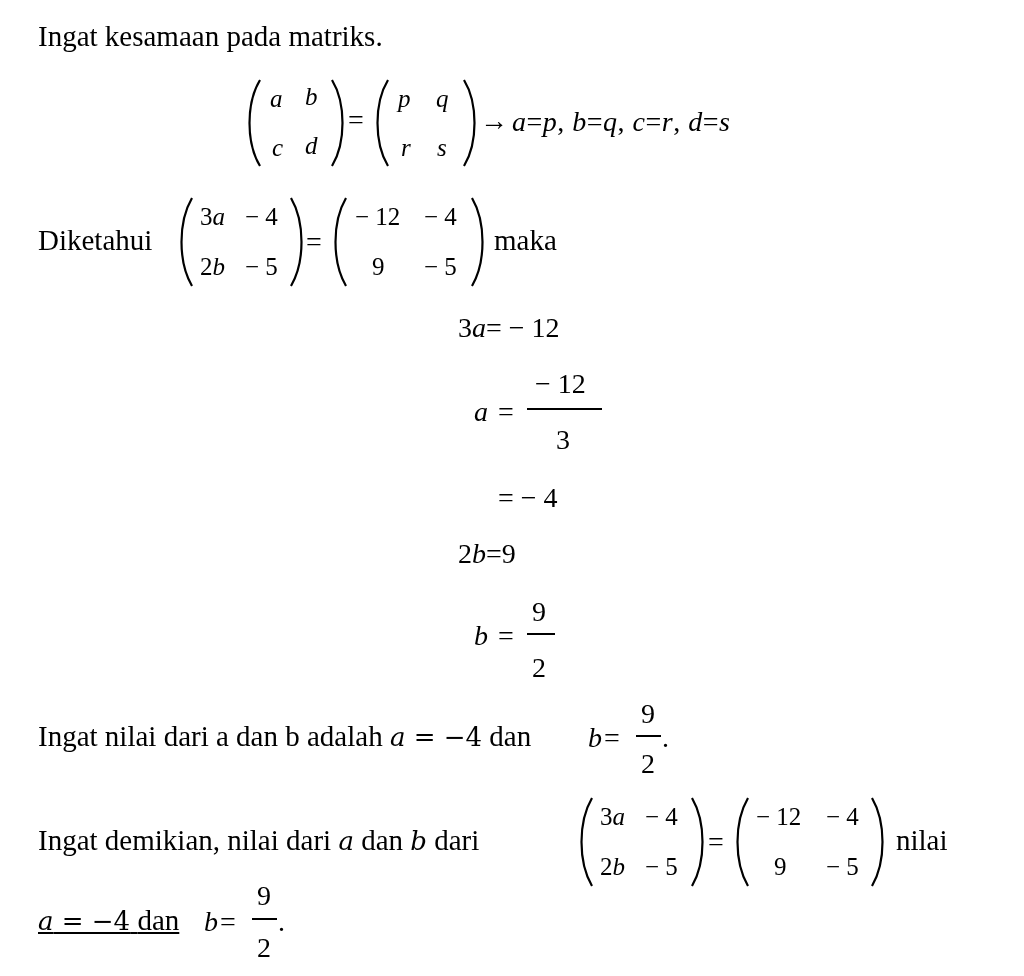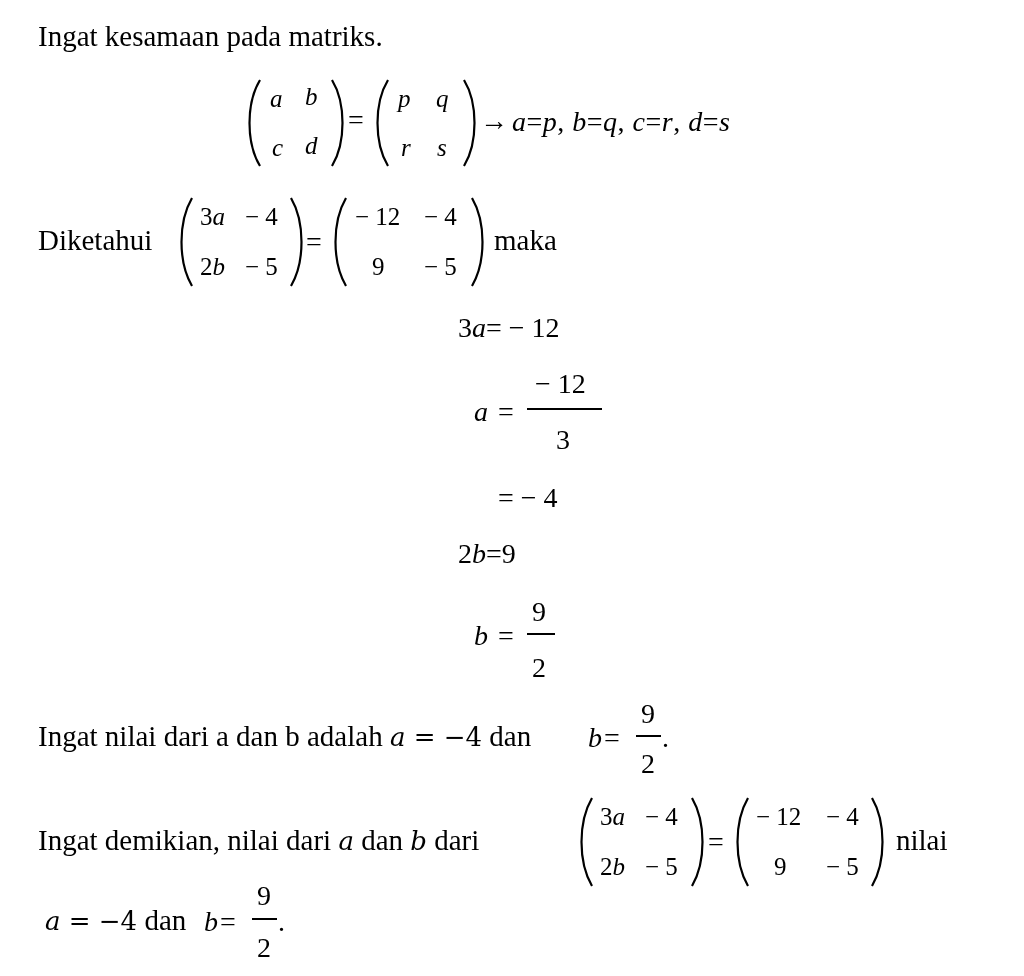--- a/index.html
+++ b/index.html
@@ -161,21 +161,21 @@
   <div class="cell" style="left:826px; top:804px;">− 4</div>
   <div class="cell" style="left:774px; top:854px;">9</div>
   <div class="cell" style="left:826px; top:854px;">− 5</div>
   <div class="paren" style="left:868px; top:796px;">
     <svg width="20" height="92" viewBox="0 0 20 92">
         <path d="M4 2 C18 26 18 66 4 90" stroke="#000" stroke-width="2.2" fill="none"></path>
       </svg>
   </div>
   <div class="abs txt" style="left:896px; top:826px;">nilai</div>
 
-  <div class="abs txt" style="left:45px; top:906px;">
+  <div class="abs txt" style="left:38px; top:906px;text-decoration:underline;">
     <span style="font-family:'DejaVu Serif',serif; font-size:26px;"><span class="i">a</span> = −4</span>
     <span>dan</span>
   </div>
   <div class="abs eq i" style="left:204px; top:906px;">b</div>
   <div class="abs eq" style="left:220px; top:906px;">=</div>
   <div class="abs eq" style="left:257px; top:880px;">9</div>
   <div class="frac-line" style="left:252px; top:918px; width:25px;"></div>
   <div class="abs eq" style="left:257px; top:932px;">2</div>
   <div class="abs eq" style="left:278px; top:906px;">.</div>
 </div>

